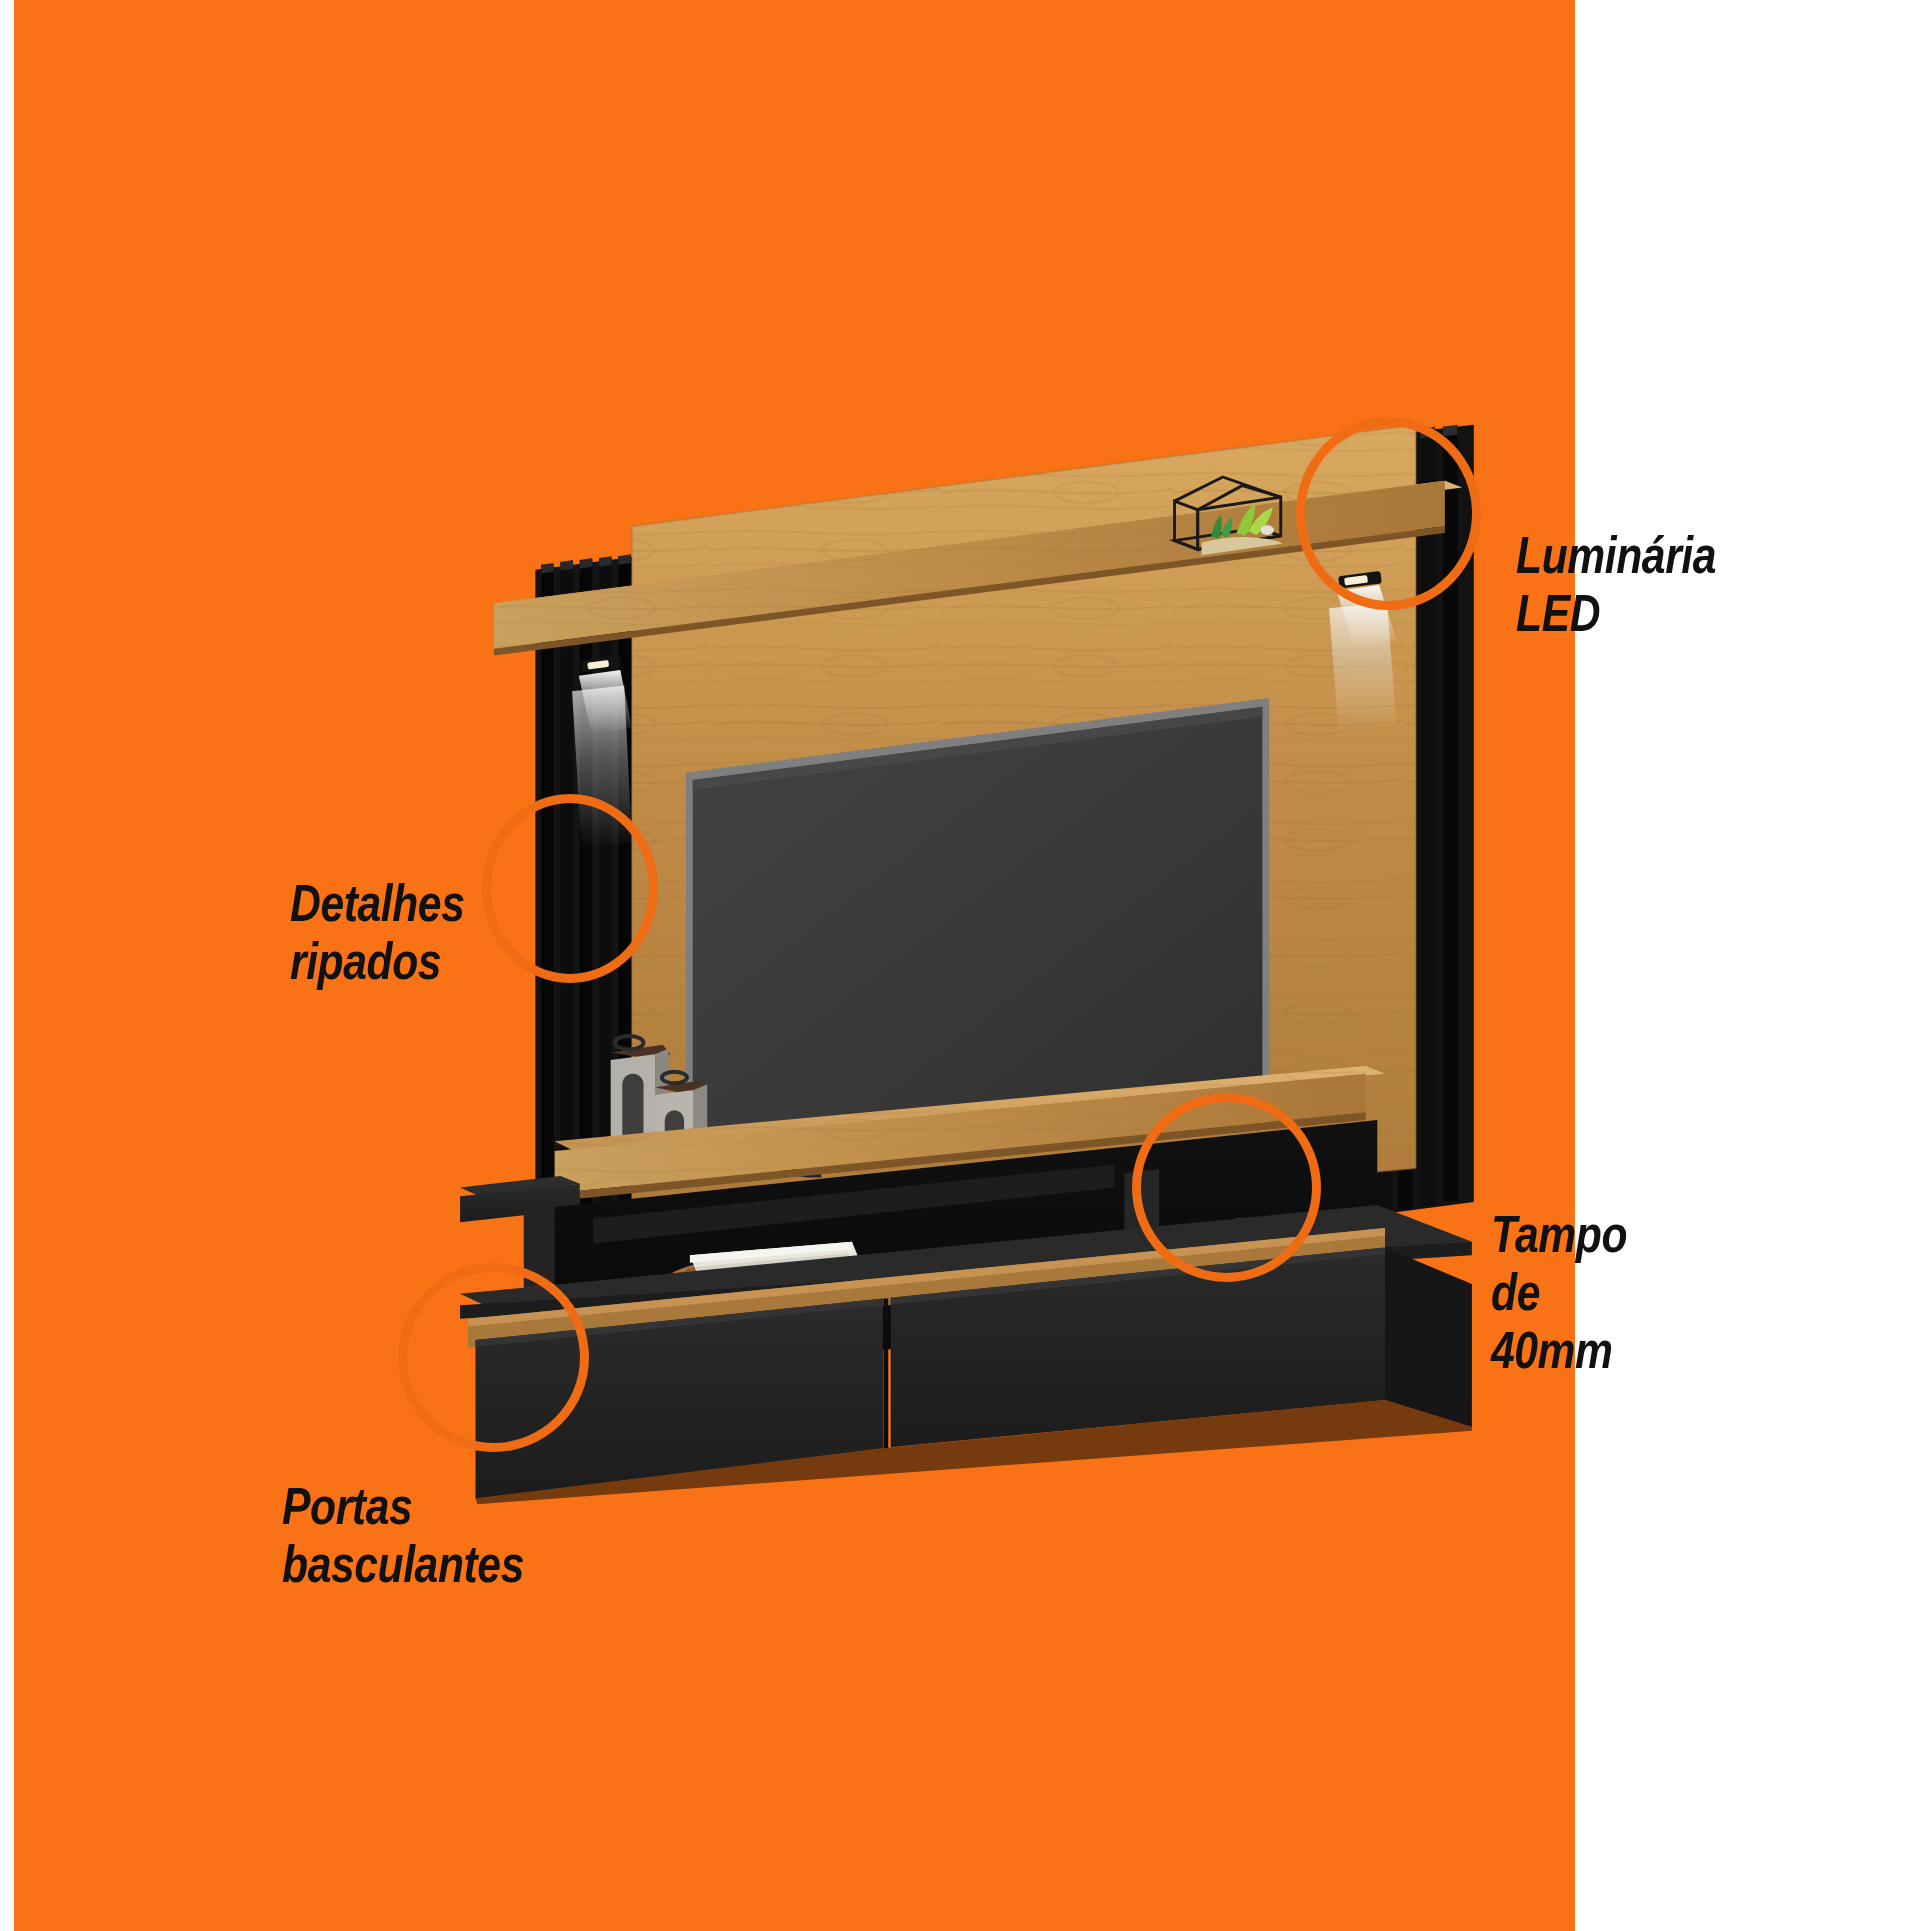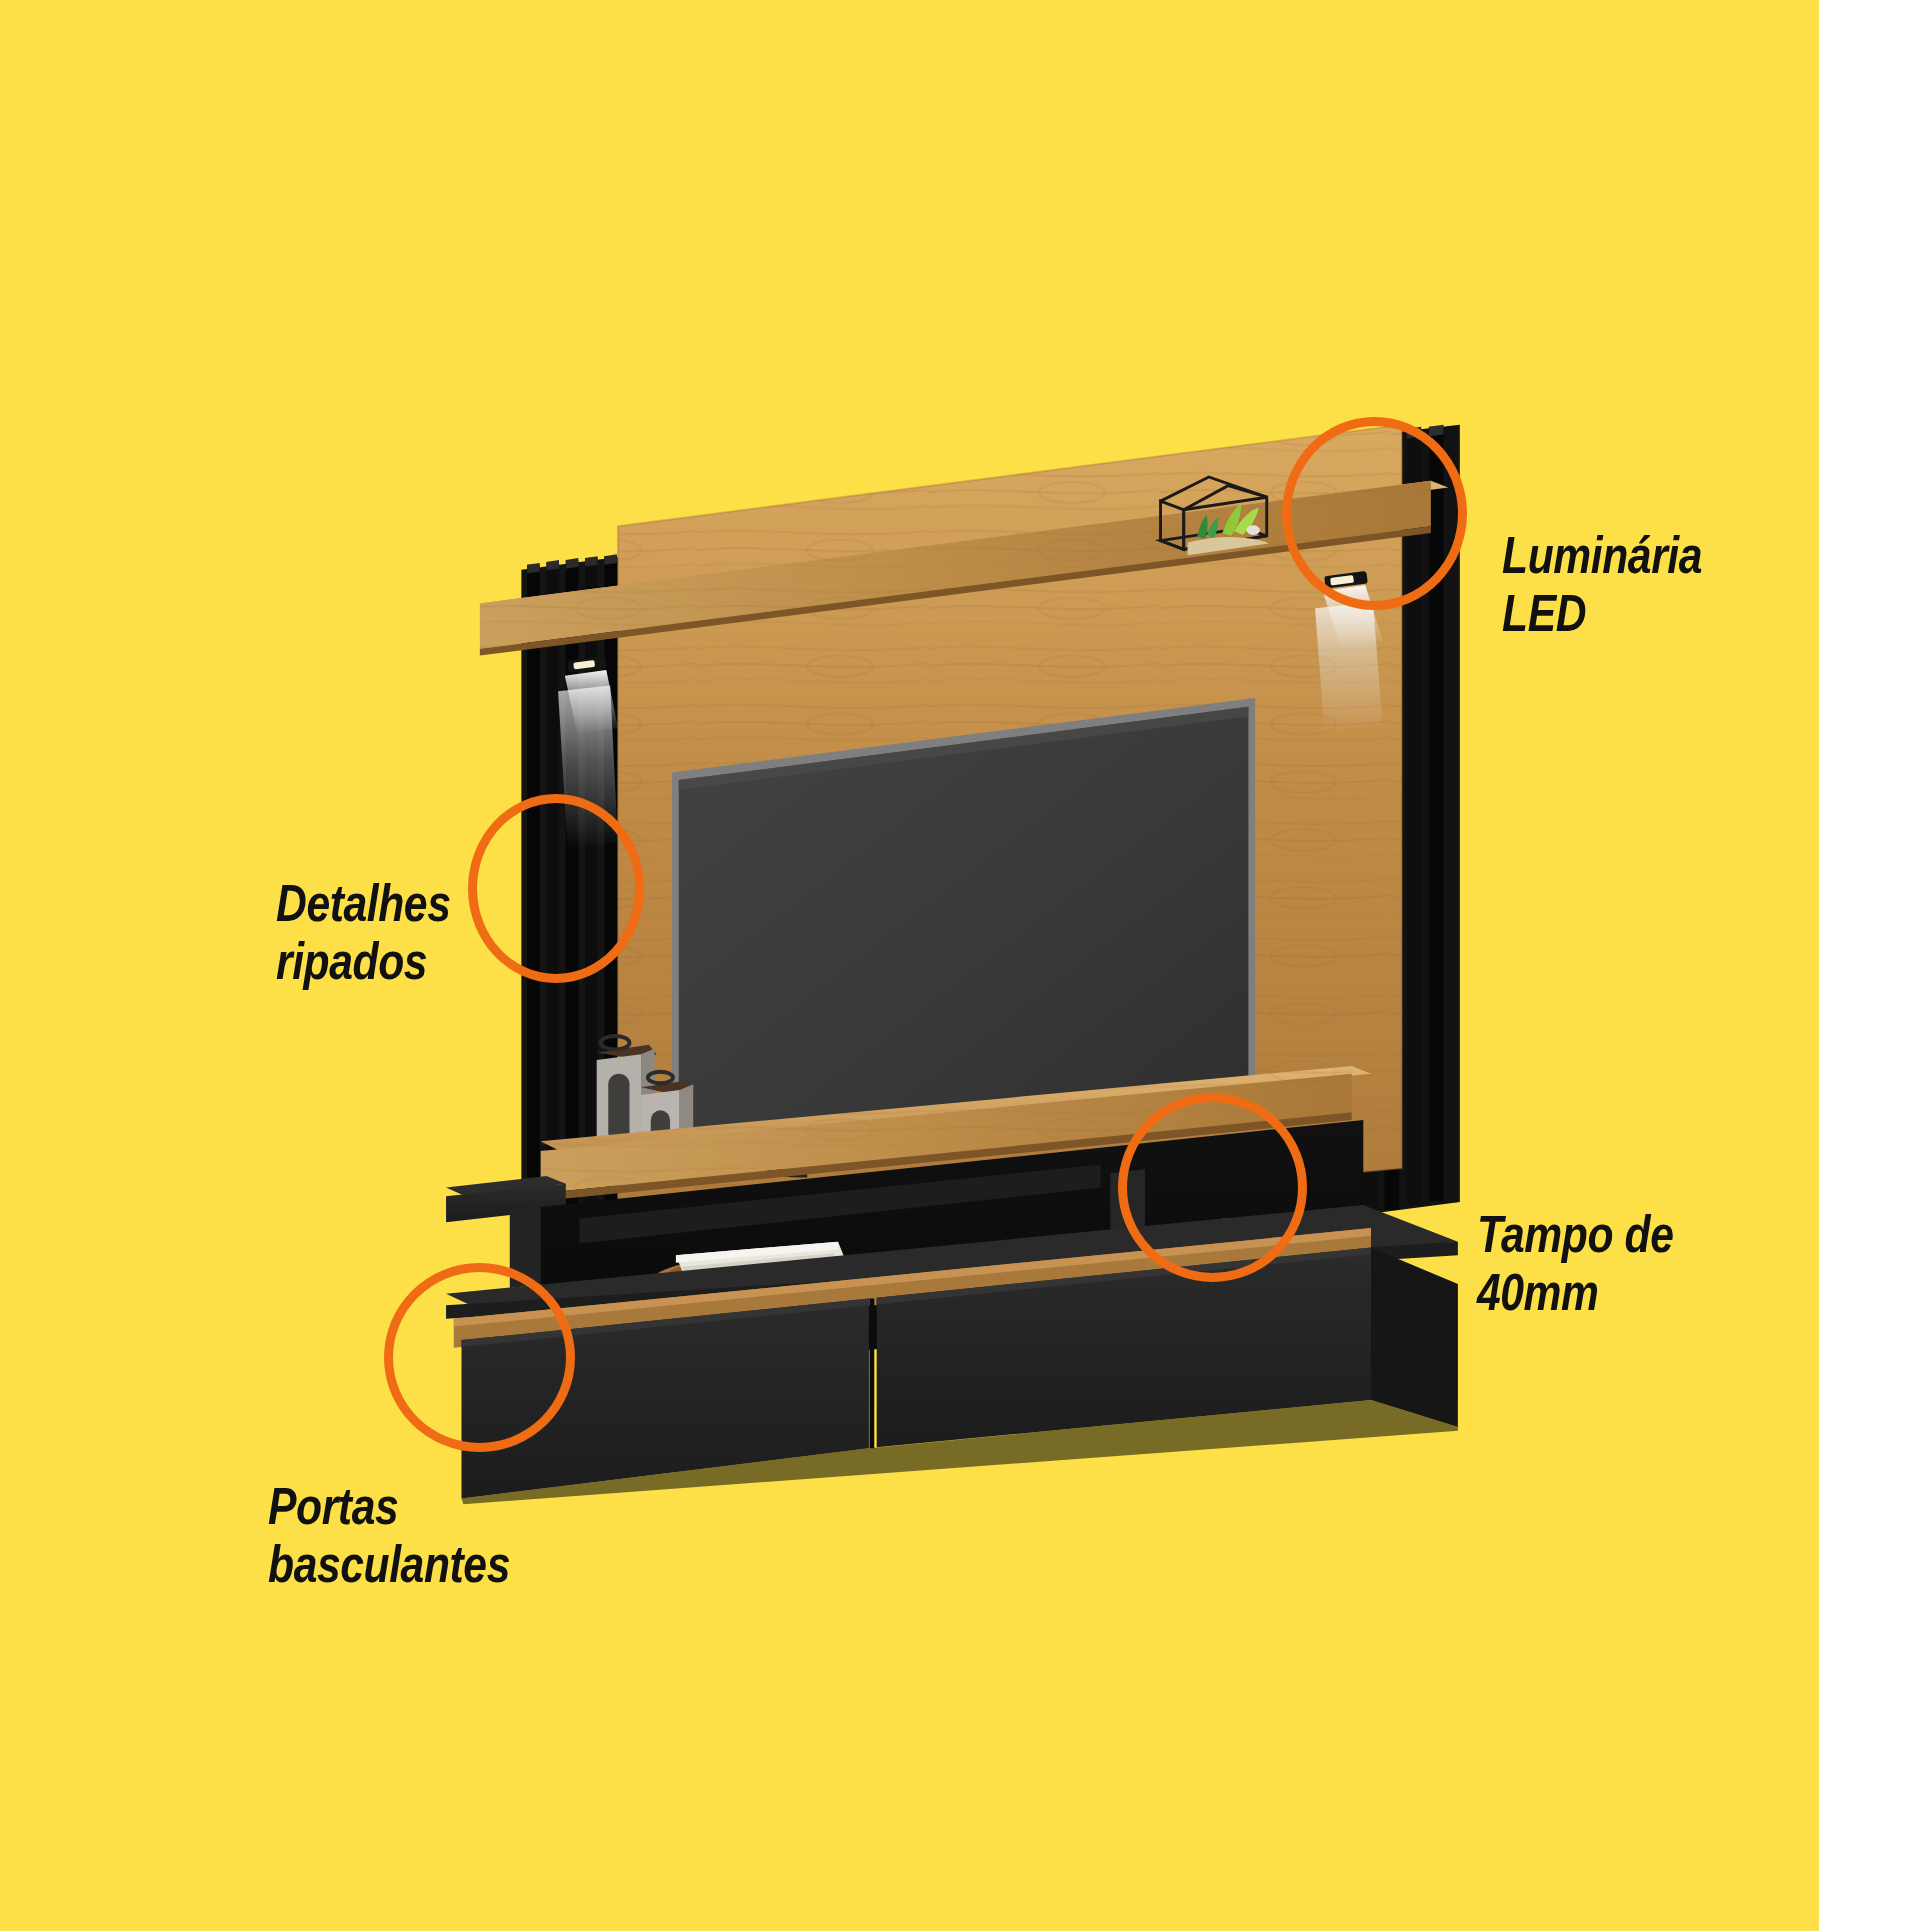--- a/index.html
+++ b/index.html
@@ -1,19 +1,19 @@
 <!DOCTYPE html>
 <html><head>
 <meta charset="utf-8">
 <style>
   html,body{margin:0;padding:0;background:#ffffff;}
   body{width:1931px;height:1931px;overflow:hidden;position:relative;
        font-family:"Liberation Sans","DejaVu Sans",sans-serif;}
 
-  #stage{position:absolute;left:0;top:0;width:1819px;height:1931px;background:#fde047;}
+  #stage{position:absolute;left:14px;top:0;width:1561px;height:1931px;background:#f97316;}
 
   
   .callout{position:absolute;color:#111111;font-weight:700;font-style:italic;
            font-size:52px;line-height:1.12;letter-spacing:-0.5px;
            transform:scaleX(.82);transform-origin:left top;white-space:pre-line;}
 
   #lbl-led   {left:1502px;top:526px;}
   #lbl-det   {left:276px; top:874px;}
   #lbl-tampo {left:1477px;top:1205px;}
   #lbl-port  {left:268px; top:1477px;}

